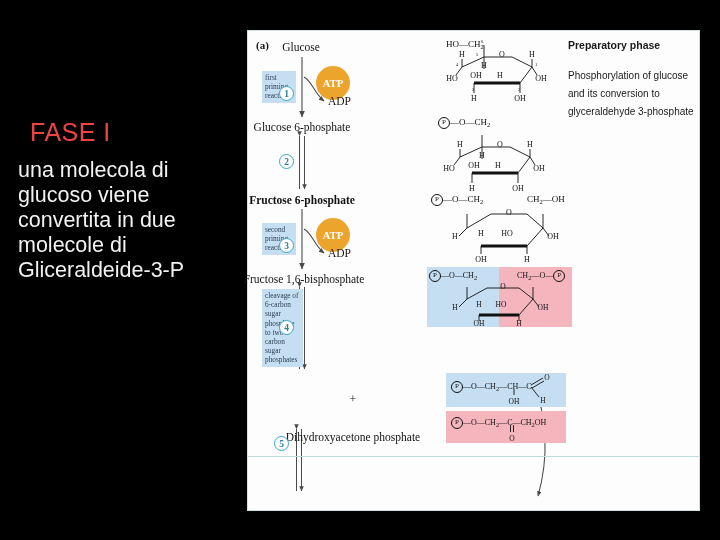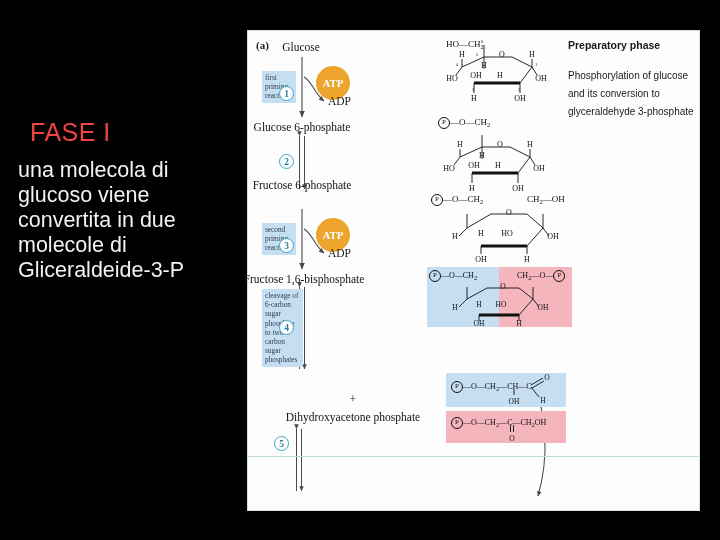--- a/index.html
+++ b/index.html
@@ -118,24 +118,24 @@
         <line x1="48.5" y1="398" x2="48.5" y2="460" stroke="#4a4a4a" stroke-width="1.05" marker-start="url(#ahs)"></line>
         <line x1="53.5" y1="398" x2="53.5" y2="460" stroke="#4a4a4a" stroke-width="1.05" marker-end="url(#ahs)"></line>
 
         <path d="M285,348 C300,390 300,430 290,465" fill="none" stroke="#4a4a4a" stroke-width="1.05" marker-end="url(#ahs)"></path>
       </svg>
 
       <div class="lbl fig-a">(a)</div>
 
       <div class="lbl cmpd" style="left:53px;top:10px;transform:translateX(-50%);">Glucose</div>
       <div class="lbl cmpd" style="left:54px;top:90px;transform:translateX(-50%);text-align:center;">Glucose 6-phosphate</div>
-      <div class="lbl cmpd" style="left:54px;top:148px;transform:translateX(-50%);">Fructose 6-phosphate</div>
+      <div class="lbl cmpd" style="left:54px;top:163px;transform:translateX(-50%);font-weight:bold;">Fructose 6-phosphate</div>
       <div class="lbl cmpd" style="left:56px;top:242px;transform:translateX(-50%);">Fructose 1,6-bisphosphate</div>
       <div class="lbl plus" style="left:105px;top:361px;transform:translateX(-50%);">+</div>
-      <div class="lbl cmpd" style="left:105px;top:380px;transform:translateX(-50%);">Dihydroxyacetone phosphate</div>
+      <div class="lbl cmpd" style="left:105px;top:400px;transform:translateX(-50%);">Dihydroxyacetone phosphate</div>
 
       <div class="note" style="left:14px;top:40px;width:34px;">first priming reaction</div>
       <div class="note" style="left:14px;top:192px;width:34px;">second priming reaction</div>
       <div class="note" style="left:14px;top:258px;width:41px;">cleavage of 6-carbon sugar phosphate to two 3-carbon sugar phosphates</div>
 
       <div class="step" style="left:31px;top:55px;">1</div>
       <div class="step" style="left:31px;top:123px;">2</div>
       <div class="step" style="left:31px;top:207px;">3</div>
       <div class="step" style="left:31px;top:289px;">4</div>
       <div class="step" style="left:26px;top:405px;">5</div>

